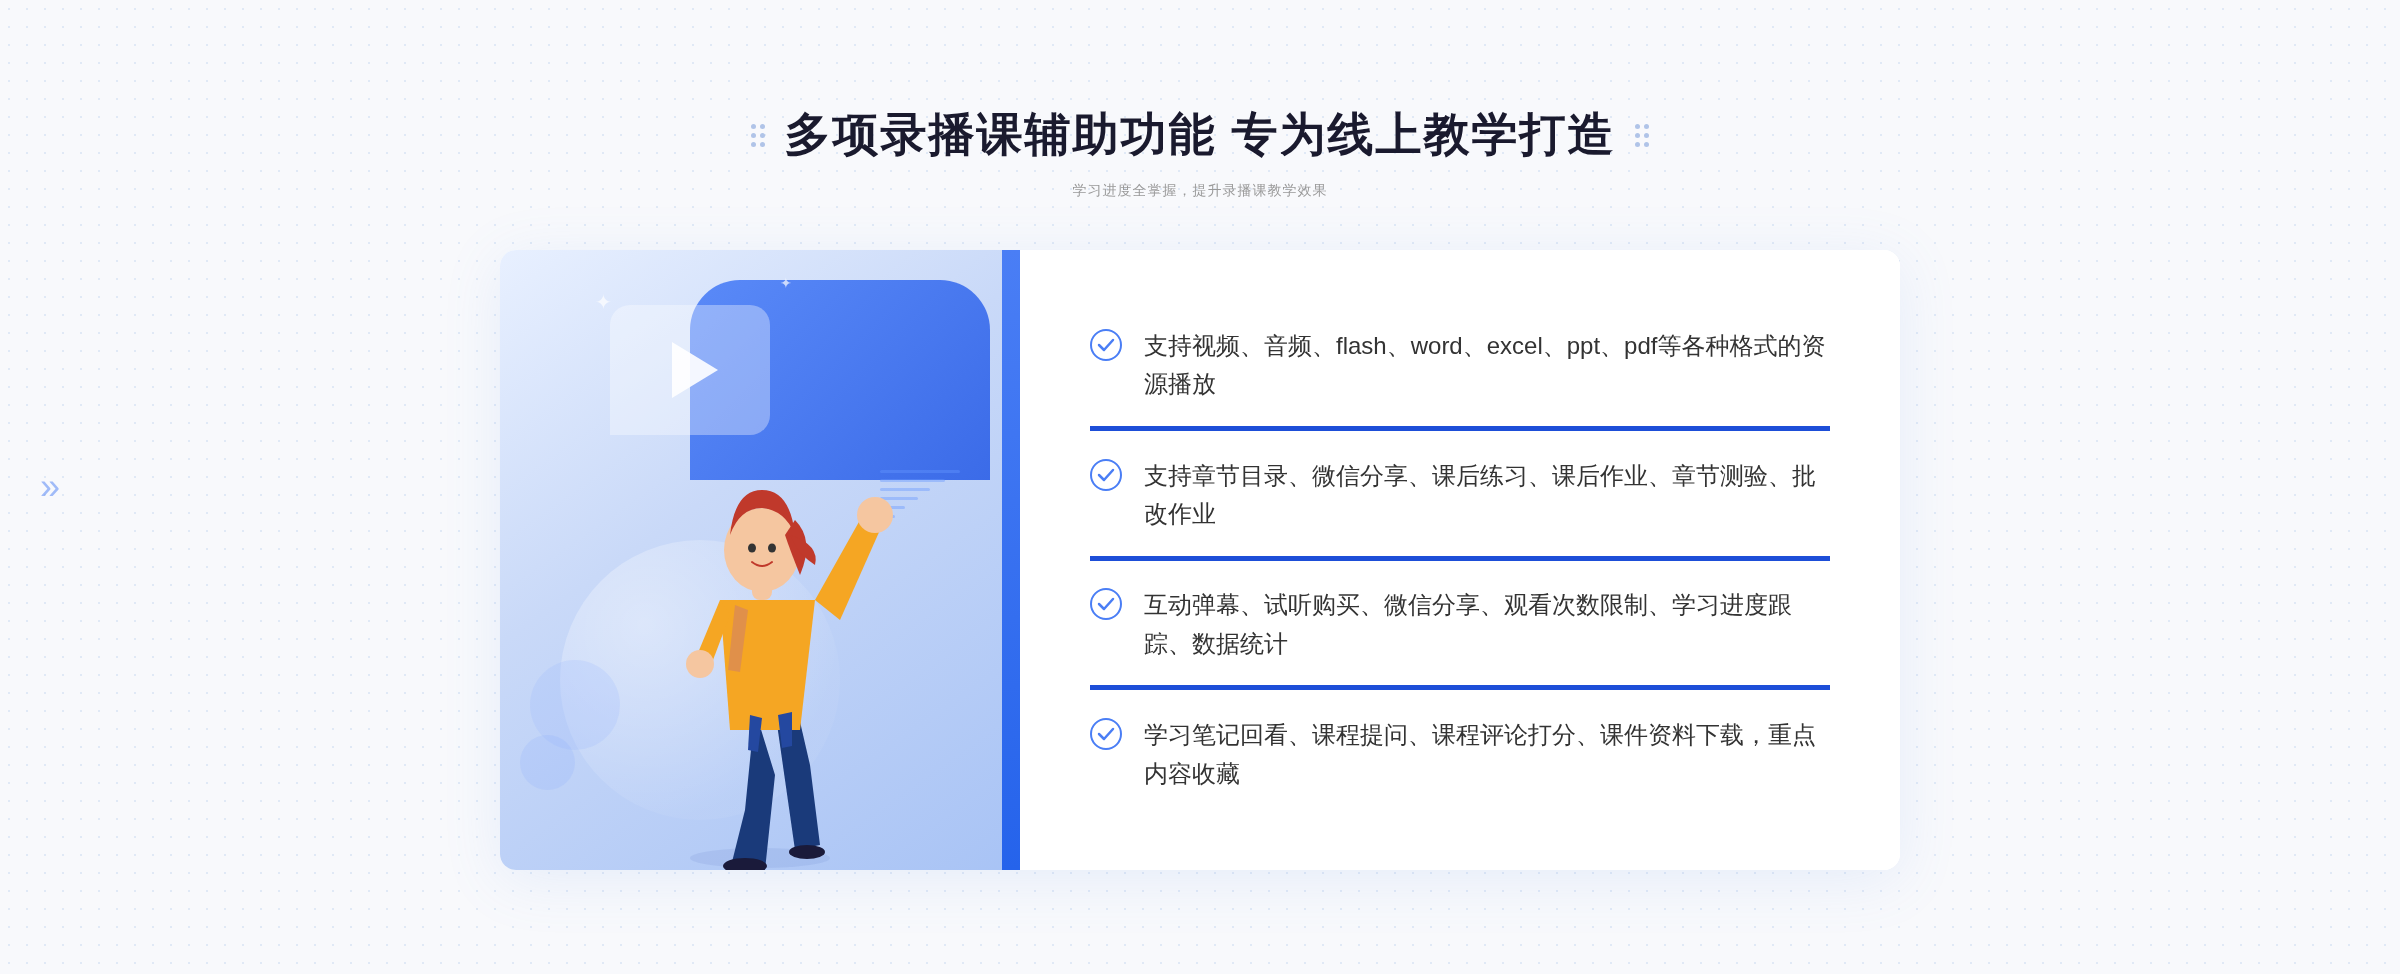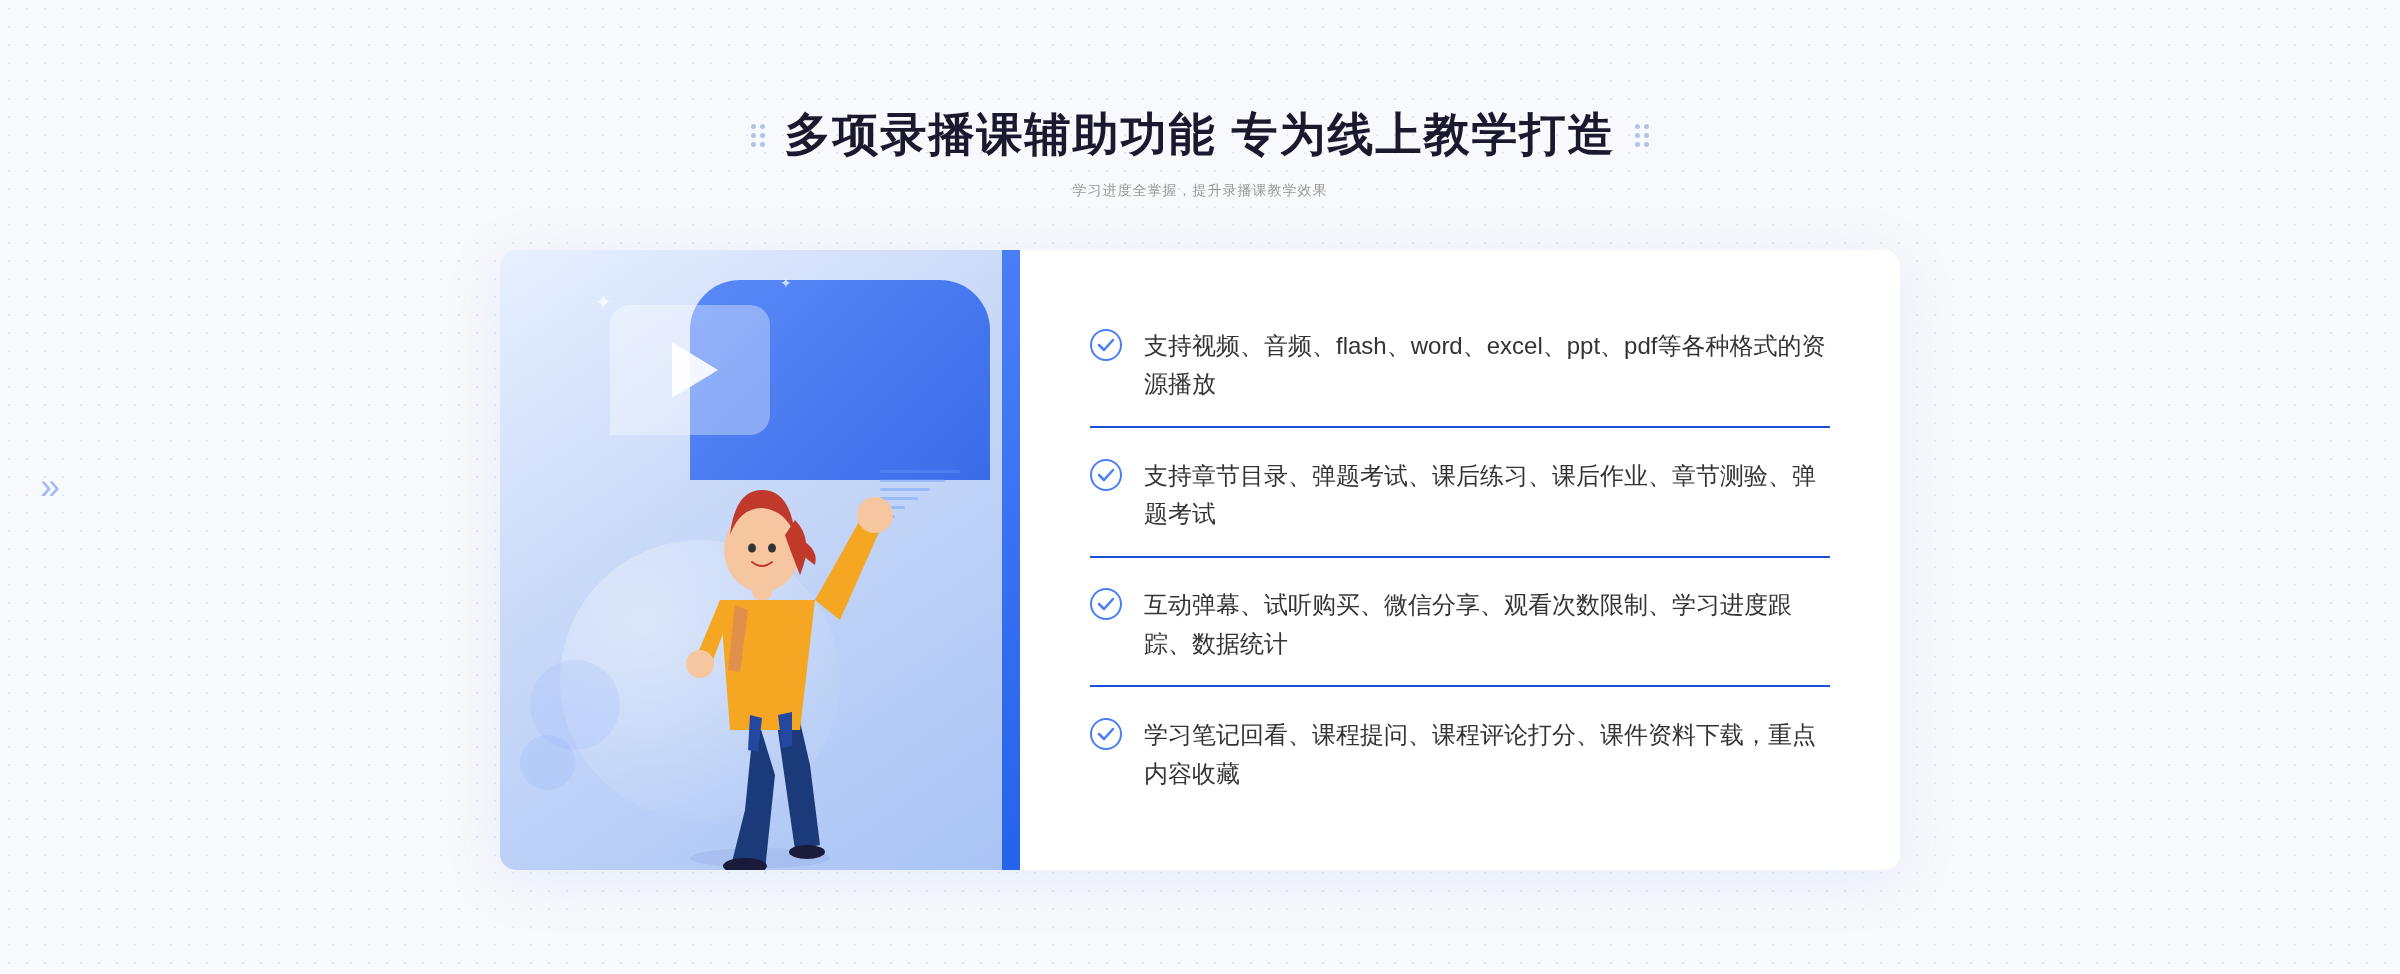--- a/index.html
+++ b/index.html
@@ -228,21 +228,21 @@
       justify-content: space-between;
       background: #ffffff;
       border-radius: 0 16px 16px 0;
     }
 
     .feature-item {
       display: flex;
       align-items: flex-start;
       gap: 22px;
       padding: 22px 0;
-      border-bottom: 2px solid #1d4ed8;
+      border-bottom: 5px solid #1d4ed8;
     }
 
     .feature-item:last-child {
       border-bottom: none;
     }
 
     .check-icon {
       width: 32px;
       height: 32px;
       flex-shrink: 0;
@@ -399,21 +399,21 @@
         <span class="feature-text">支持视频、音频、flash、word、excel、ppt、pdf等各种格式的资源播放</span>
       </div>
 
       <div class="feature-item">
         <div class="check-icon">
           <svg viewBox="0 0 32 32" xmlns="http://www.w3.org/2000/svg">
             <circle cx="16" cy="16" r="15" fill="none" stroke="#4a7ef5" stroke-width="2"></circle>
             <polyline points="9,16 14,21 23,11" fill="none" stroke="#4a7ef5" stroke-width="2.5" stroke-linecap="round" stroke-linejoin="round"></polyline>
           </svg>
         </div>
-        <span class="feature-text">支持章节目录、弹题考试、课后练习、课后作业、章节测验、弹题考试</span>
+        <span class="feature-text">支持章节目录、微信分享、课后练习、课后作业、章节测验、批改作业</span>
       </div>
 
       <div class="feature-item">
         <div class="check-icon">
           <svg viewBox="0 0 32 32" xmlns="http://www.w3.org/2000/svg">
             <circle cx="16" cy="16" r="15" fill="none" stroke="#4a7ef5" stroke-width="2"></circle>
             <polyline points="9,16 14,21 23,11" fill="none" stroke="#4a7ef5" stroke-width="2.5" stroke-linecap="round" stroke-linejoin="round"></polyline>
           </svg>
         </div>
         <span class="feature-text">互动弹幕、试听购买、微信分享、观看次数限制、学习进度跟踪、数据统计</span>

